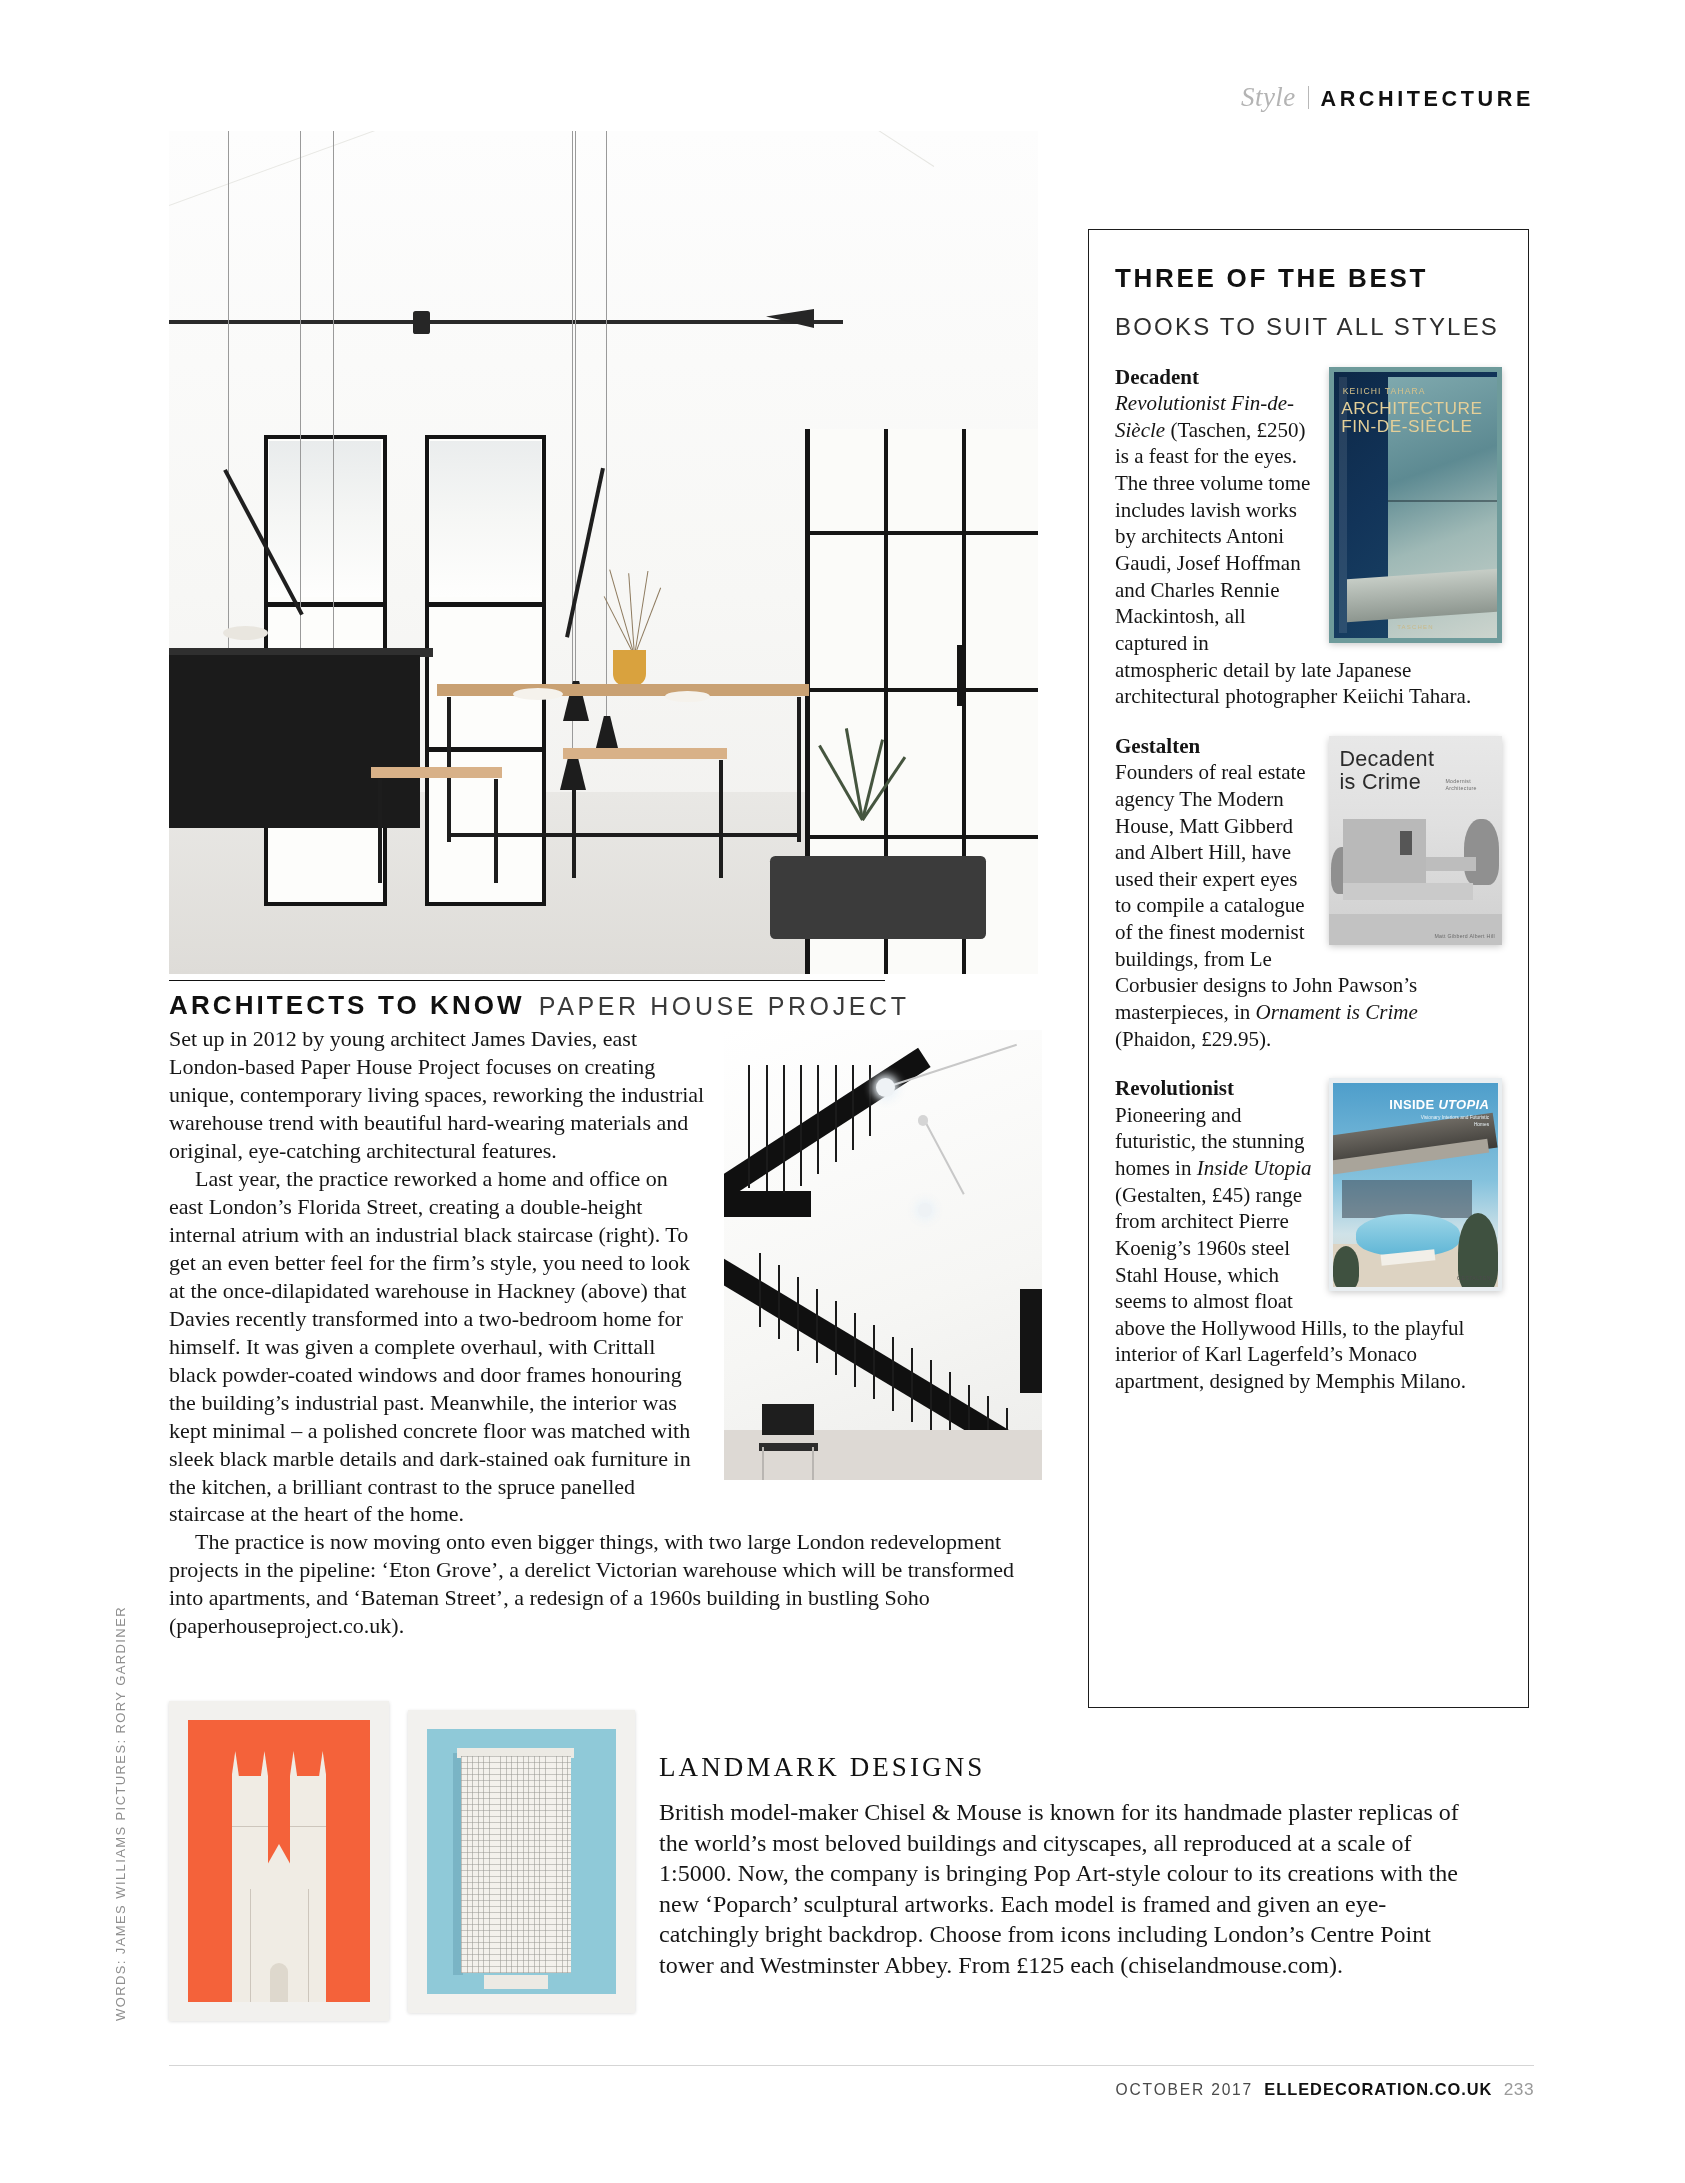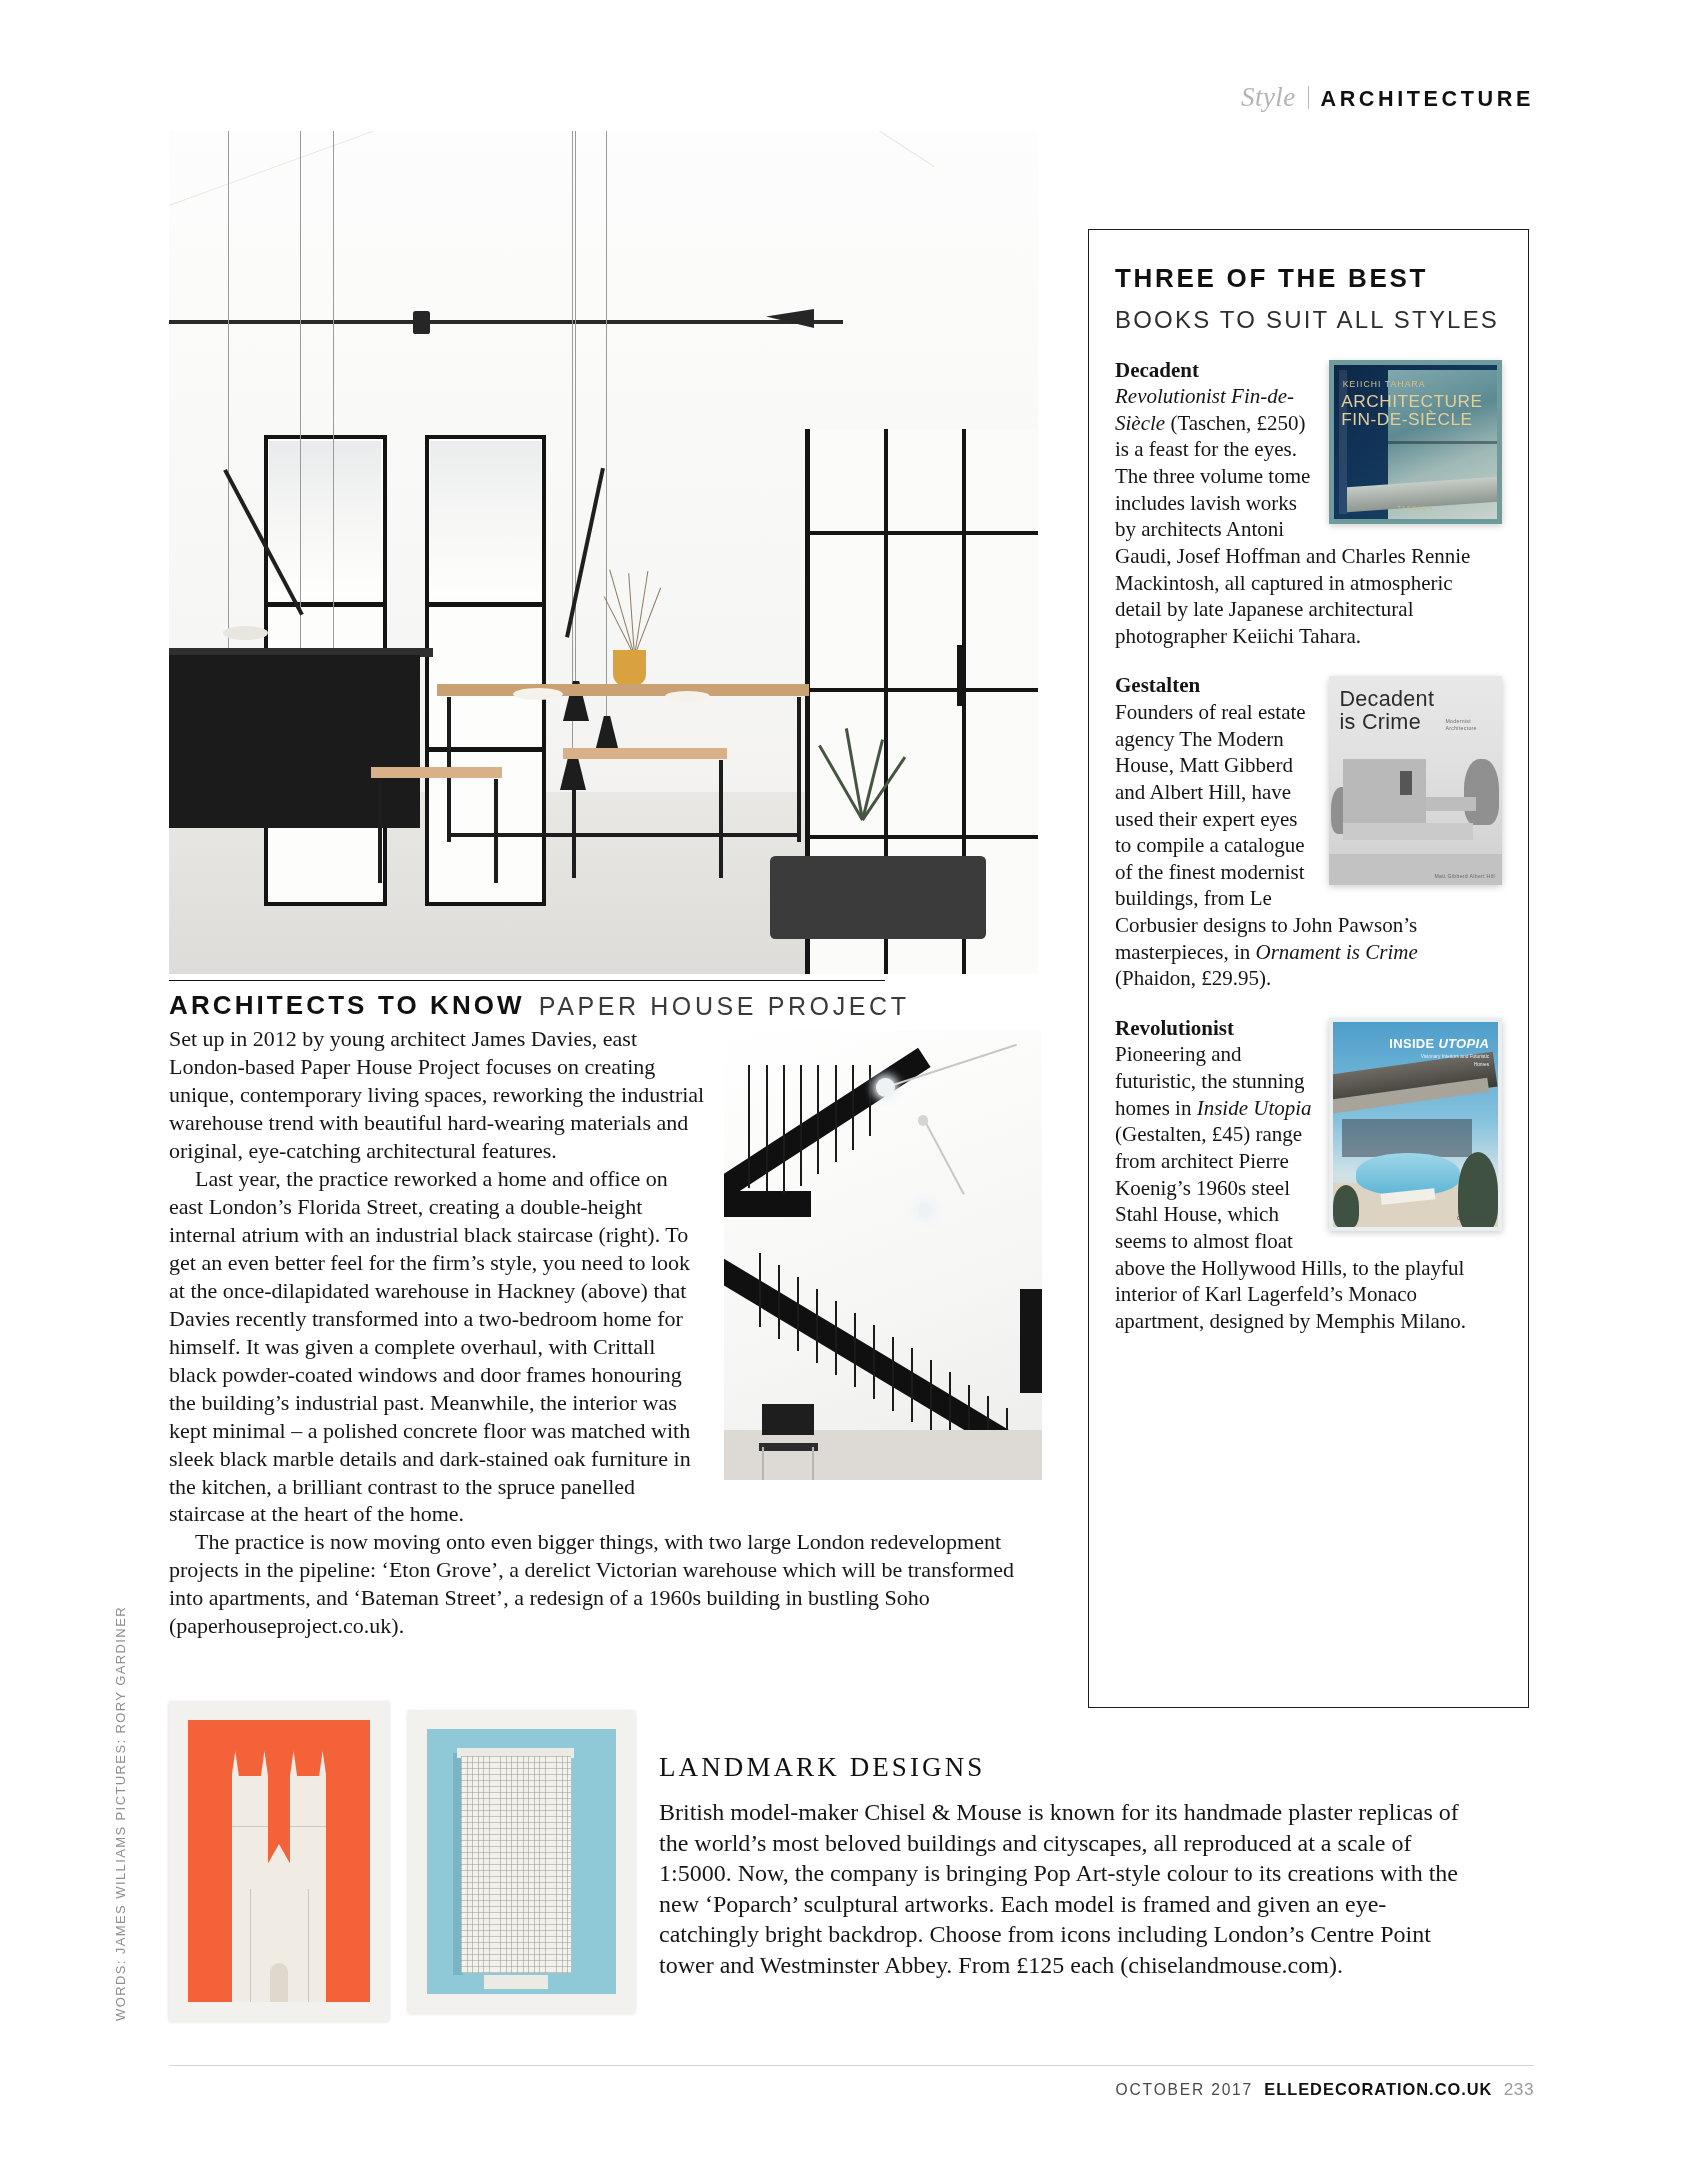--- a/index.html
+++ b/index.html
@@ -115,32 +115,32 @@
     position:absolute; left:1088px; top:229px; width:441px; height:1479px;
     border:1.4px solid #1d1d1d; background:#fff;
   }
   .sidebox .pad { padding:33px 26px 0 26px; }
   .sb-title {
     font-family:"Liberation Sans", sans-serif; font-size:26px; font-weight:700;
     letter-spacing:2.7px; color:#111; white-space:nowrap;
   }
   .sb-sub {
     font-family:"Liberation Sans", sans-serif; font-size:24px; font-weight:300;
-    letter-spacing:2.2px; color:#2f2f2f; margin-top:12px; white-space:nowrap;
+    letter-spacing:2.2px; color:#2f2f2f; margin-top:19px; white-space:nowrap;
   }
   .sb-entry { margin-top:22.5px; font-size:21px; line-height:1.27; color:#151515; }
   .sb-entry .lead { font-weight:700; }
   .sb-entry i { font-style:italic; }
   .bookimg {
     float:right; width:173px; margin:3.5px 0 5.2px 14px; position:relative; overflow:hidden;
     box-shadow:0 1.7px 7px rgba(0,0,0,.22);
   }
 
   
-  .bk1 { height:164px; background:#6e9b9b; padding:20px; }
+  .bk1 { height:276px; background:#6e9b9b; padding:20px; }
   .bk1 .face { position:absolute; inset:5.2px; background:linear-gradient(135deg,#0d2847 0%,#123459 40%,#1d4a6b 100%); overflow:hidden;}
   .bk1 .bldg { position:absolute; right:-5.2px; top:5.2px; width:114px; height:100%;
     background:linear-gradient(160deg,#7fa9ae 0%,#5d8a92 35%,#9fb9b6 60%,#cfd6cf 100%); }
   .bk1 .bldg:after { content:""; position:absolute; left:0; top:46%; width:100%; height:2.6px; background:rgba(20,30,40,.45); }
   .bk1 .cornice { position:absolute; left:8%; bottom:8%; width:92%; height:16%;
     background:linear-gradient(180deg,#c6cdc6,#8d968f); transform:skewY(-4deg); }
   .bk1 .t1 { position:absolute; left:8.6px; top:14px; font-family:"Liberation Sans",sans-serif; font-size:8.6px; letter-spacing:1.1px; color:#d8c38a; }
   .bk1 .t2 { position:absolute; left:7px; top:28px; font-family:"Liberation Sans",sans-serif; font-size:17.3px; letter-spacing:0.5px; color:#e4cf98; line-height:1.02; }
   .bk1 .sp { position:absolute; left:5.2px; bottom:5.2px; top:5.2px; width:7.8px; background:rgba(255,255,255,.10); }
   .bk1 .brand { position:absolute; left:50%; bottom:6px; transform:translateX(-50%); font-family:"Liberation Sans",sans-serif; font-size:6px; letter-spacing:1.2px; color:#c9b987; }

